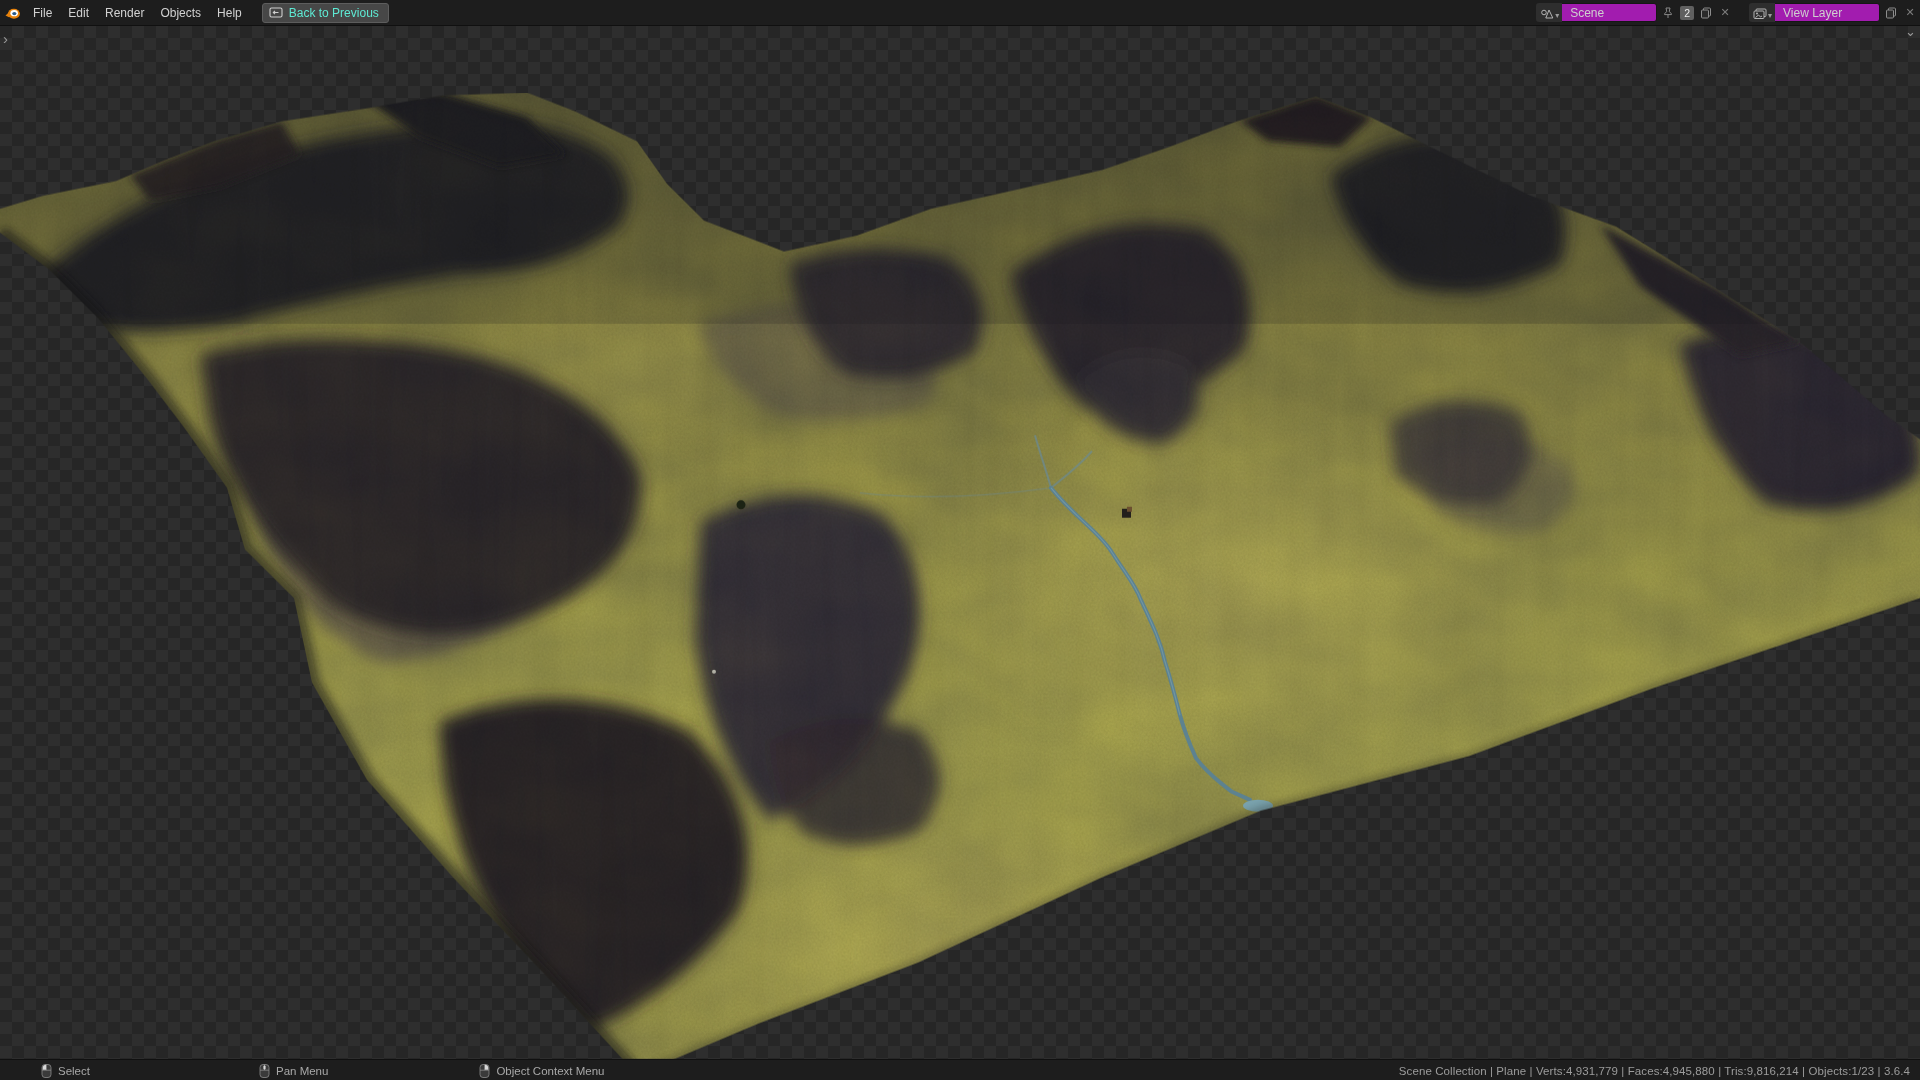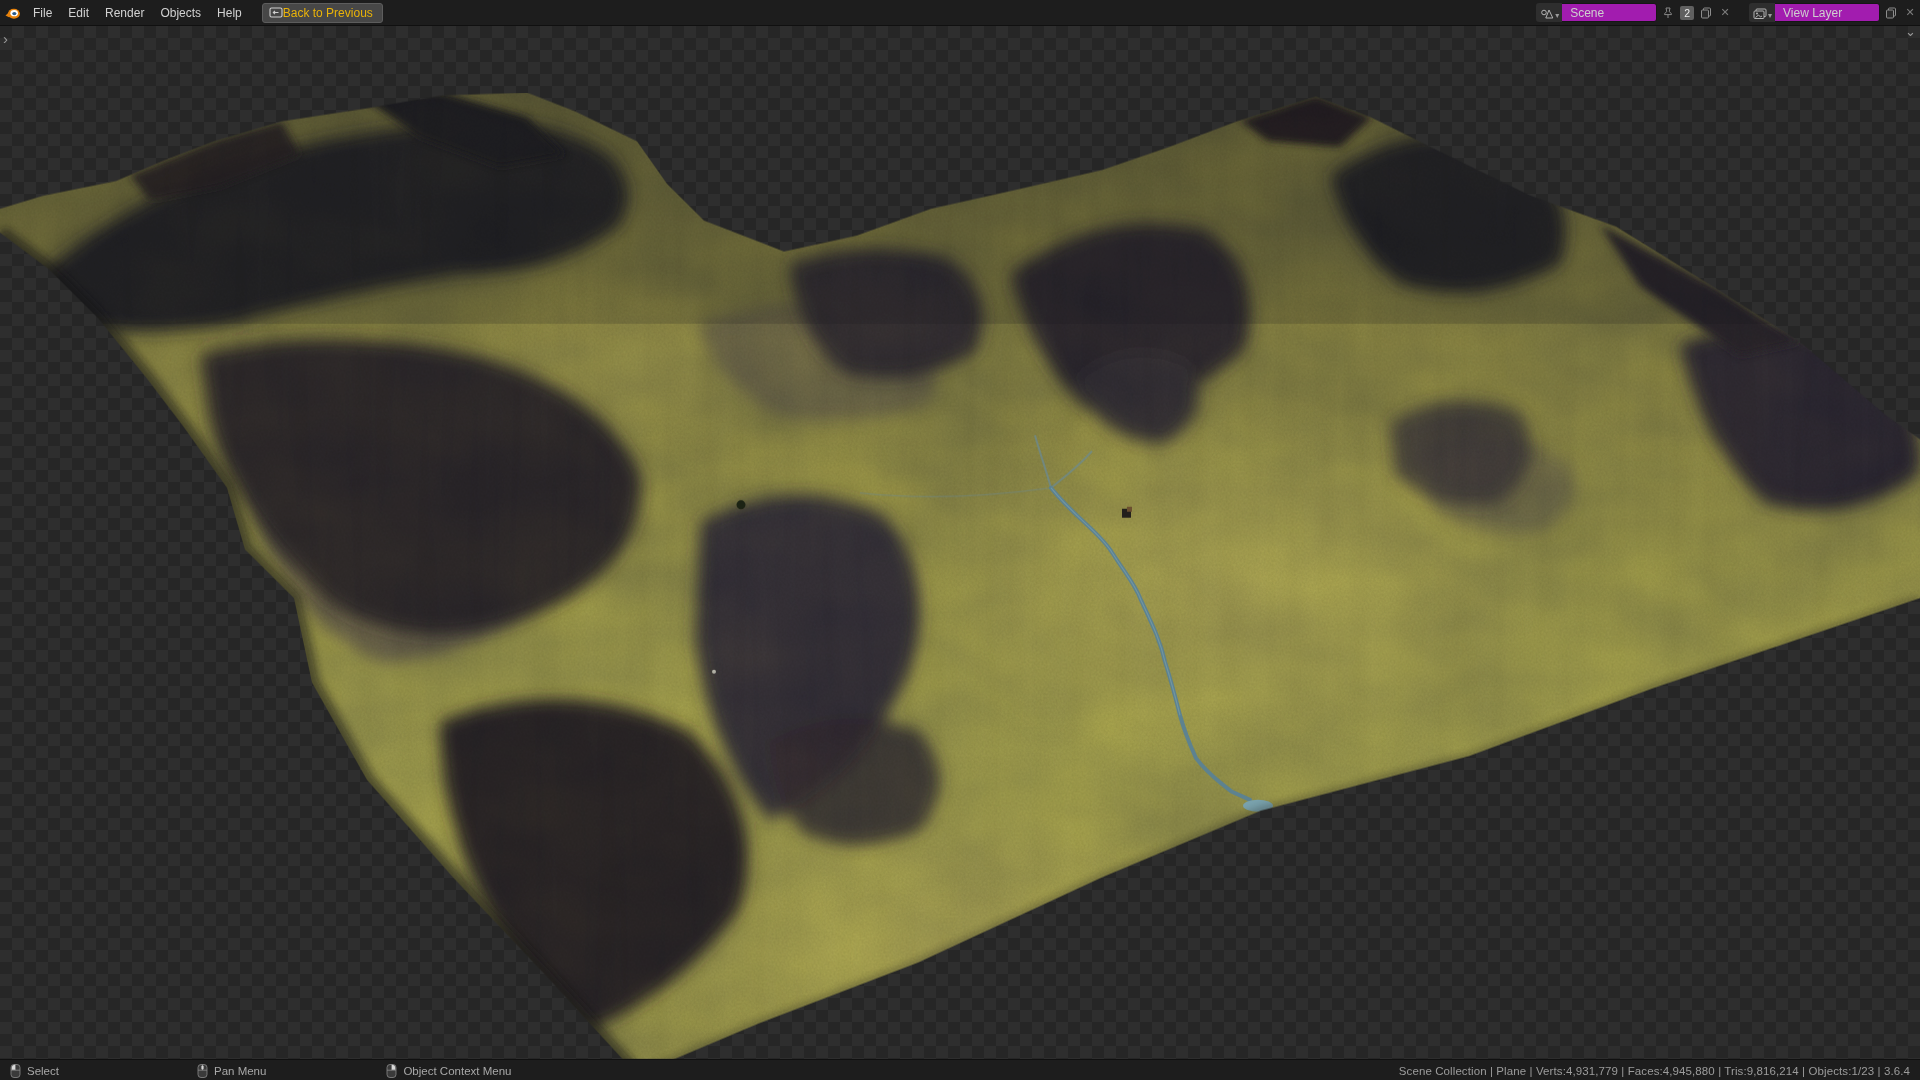--- a/index.html
+++ b/index.html
@@ -5,22 +5,22 @@
   html,body{margin:0;padding:0;width:1920px;height:1080px;overflow:hidden;
     background:#1d1d1d;font-family:"Liberation Sans", sans-serif;
     -webkit-font-smoothing:antialiased;}
   
   .topbar{height:25px;display:flex;align-items:center;background:#1d1d1d;
     border-bottom:1px solid #101010;padding:0 2px;color:#d6d6d6;font-size:12px;
     position:relative;z-index:5;}
   .logo{display:flex;align-items:center;margin:0 4px 0 2px;cursor:pointer;}
   .menu-item{padding:2px 8px;border-radius:3px;color:#d2d2d2;cursor:default;}
   .back-btn{margin-left:12px;background:#474747;border:1px solid #5d5d5d;
-    border-radius:3px;padding:2px 9px 2px 6px;display:flex;gap:0;align-items:center;
-    color:#eab308;}
+    border-radius:3px;padding:2px 9px 2px 6px;display:flex;gap:6px;align-items:center;
+    color:#5eead4;}
   .tb-right{margin-left:auto;display:flex;align-items:center;gap:3px;}
   .widget{display:flex;align-items:center;gap:0;}
   .icon-btn{display:flex;align-items:flex-end;background:#2e2e2e;border-radius:3px 0 0 3px;
     padding:2px 3px 2px 4px;height:15px;}
   .dd-caret{font-size:8px;color:#9a9a9a;line-height:8px;margin-left:1px;}
   .field{display:flex;align-items:center;background:#a21caf;border:1px solid #161616;
     border-left:none;border-radius:0 3px 3px 0;height:17px;padding:0 8px;color:#cfcfcf;}
   .field.scene{width:78px;}
   .field.vlayer{width:88px;text-align:center;}
   .tb-icon{display:flex;align-items:center;justify-content:center;width:16px;height:17px;
@@ -33,21 +33,21 @@
   .viewport{position:relative;height:1033px;
     background:repeating-conic-gradient(#2e2e2e 0% 25%, #262626 0% 50%) 0 0 / 24px 24px;}
   .viewport svg.terrain{position:absolute;inset:0;width:100%;height:100%;display:block;}
   .vp-toggle-left{position:absolute;left:3px;top:6px;color:#9a9a9a;font-size:15px;
     line-height:14px;cursor:pointer;z-index:3;}
   .vp-toggle-right{position:absolute;right:4px;top:-2px;color:#9a9a9a;font-size:13px;
     cursor:pointer;z-index:3;}
   
   .statusbar{height:22px;display:flex;align-items:center;background:#1d1d1d;
     border-top:1px solid #101010;padding:0 10px;font-size:11.5px;color:#a8a8a8;}
-  .hint{display:flex;align-items:center;gap:6px;}
+  .hint{display:flex;align-items:center;gap:6px;margin-left:31px;}
   .hint.h1{margin-right:138px;}
   .hint.h2{margin-right:120px;}
   .stats{margin-left:auto;color:#9c9c9c;letter-spacing:.1px;}
 </style>
 </head>
 <body>
 
 <div class="topbar">
   <span class="logo">
     <svg width="17" height="14" viewBox="0 0 24 20">

